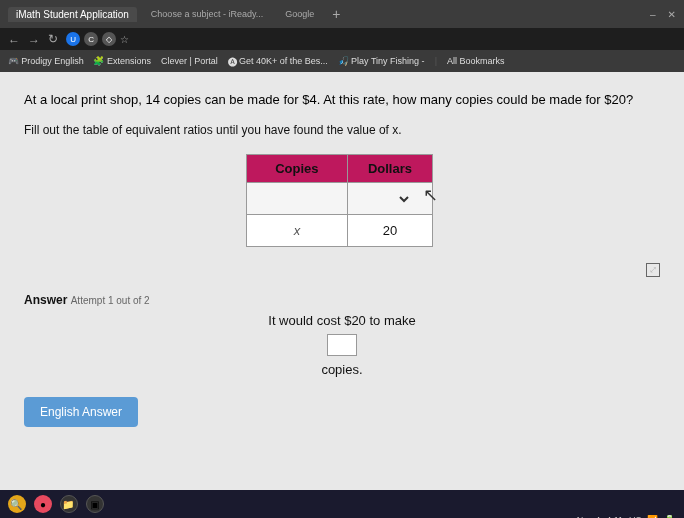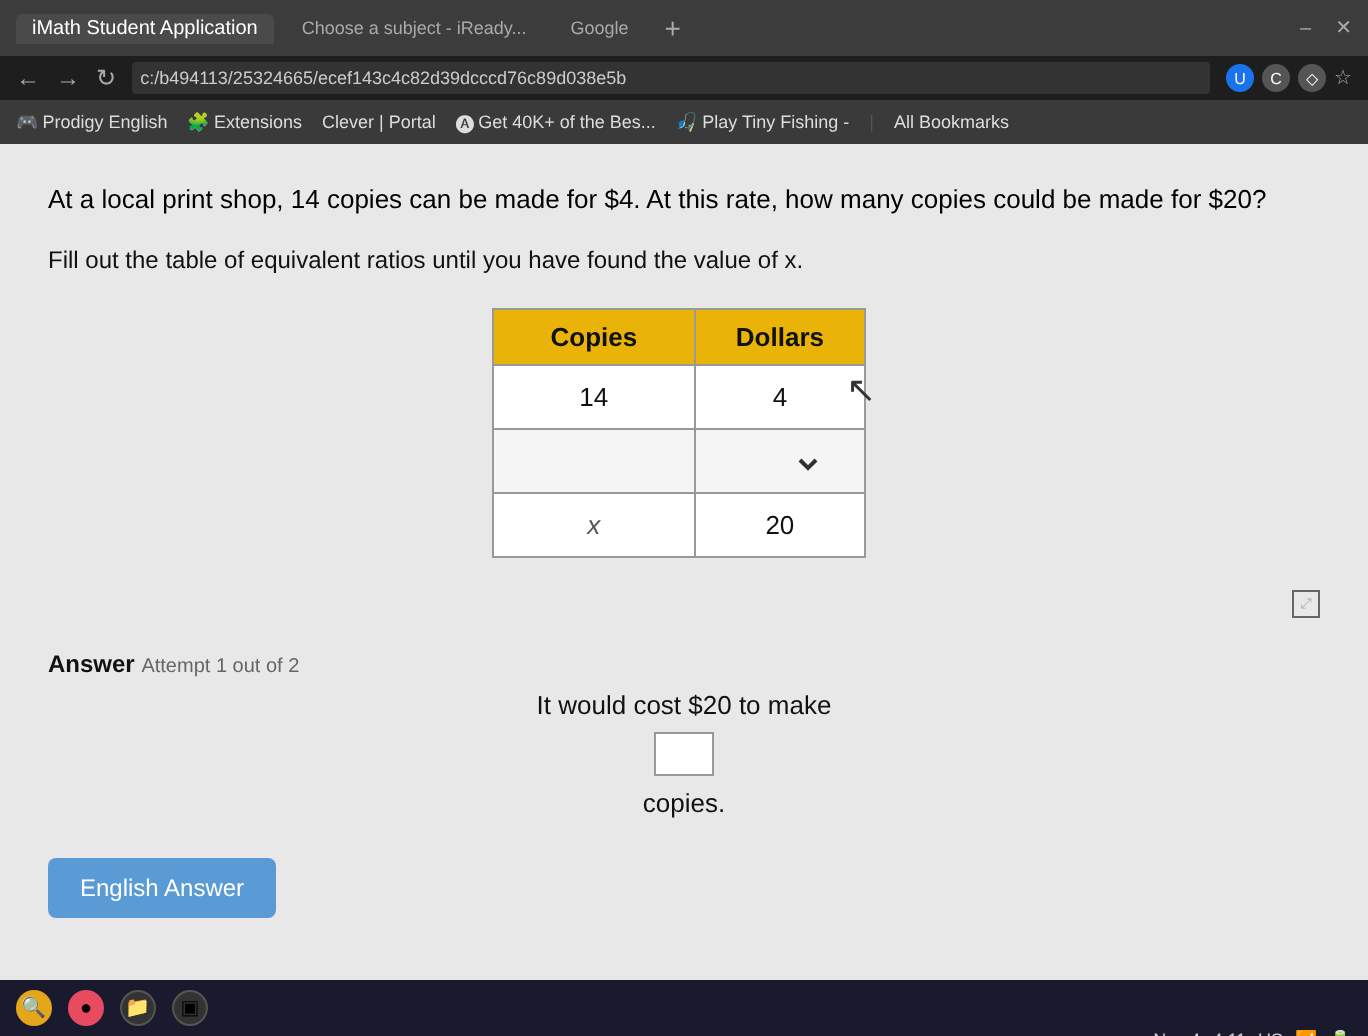--- a/index.html
+++ b/index.html
@@ -115,21 +115,21 @@
       justify-content: center;
       margin: 4px 0;
     }
 
     table {
       border-collapse: collapse;
       background: white;
     }
 
     table th {
-      background: #eab308;
+      background: #be185d;
       border: 1.5px solid #999;
       padding: 6px 20px;
       font-size: 13px;
       font-weight: bold;
       text-align: center;
       color: #111;
     }
 
     table td {
       border: 1.5px solid #999;
@@ -271,21 +271,20 @@
   <span style="color:#aaa;font-size:14px;margin-left:4px">+</span>
   <span style="flex:1"></span>
   <span style="color:#aaa;font-size:10px">–</span>
   <span style="color:#aaa;font-size:10px;margin-left:6px">✕</span>
 </div>
 
 <div class="address-bar">
   <span style="color:#aaa;font-size:12px">←</span>
   <span style="color:#aaa;font-size:12px">→</span>
   <span style="color:#aaa;font-size:12px">↻</span>
-  <input class="address-input" readonly="" value="c:/b494113/25324665/ecef143c4c82d39dcccd76c89d038e5b" style="">
   <div class="browser-icons">
     <div class="browser-icon-circle" style="background:#1a73e8">U</div>
     <div class="browser-icon-circle" style="background:#555">C</div>
     <div class="browser-icon-circle" style="background:#555">◇</div>
     <span style="color:#aaa;font-size:10px">☆</span>
   </div>
 </div>
 
 <div class="bookmarks-bar">
   <div class="bookmark-item">
@@ -322,24 +321,20 @@
   <div class="table-container">
     <table>
       <thead>
         <tr>
           <th>Copies</th>
           <th>Dollars</th>
         </tr>
       </thead>
       <tbody>
 
-        <tr>
-          <td>14</td>
-          <td>4</td>
-        </tr>
 
         <tr>
           <td class="td-input">
             <input type="text" style="width: 60px; border: none; background: transparent; text-align: center; font-size: 13px; outline: none;">
           </td>
           <td class="td-dropdown">
             <select class="dropdown-select">
               <option value=""></option>
               <option value="8">8</option>
               <option value="12">12</option>

